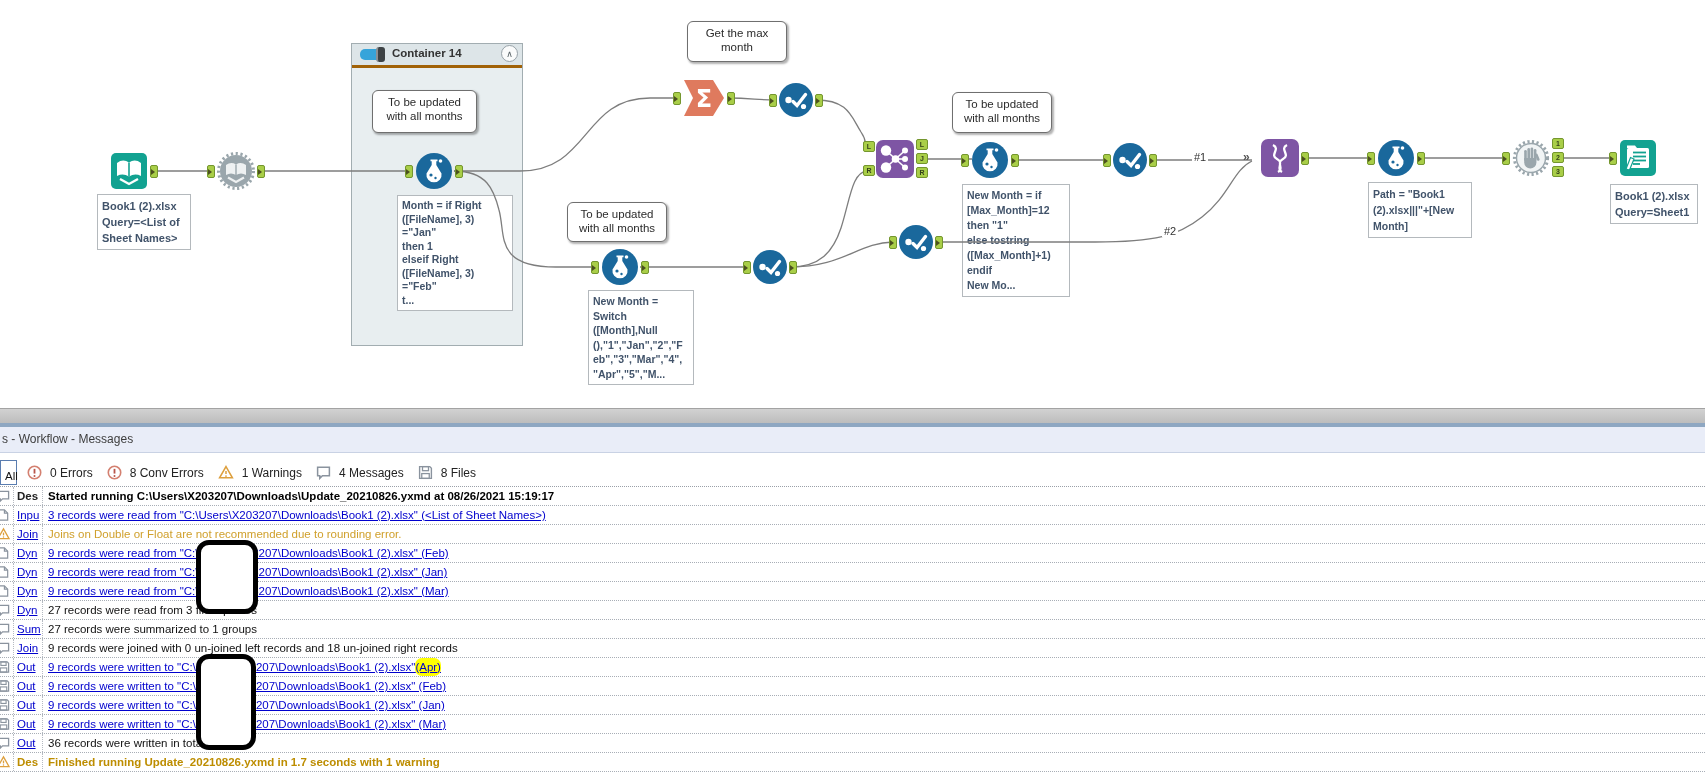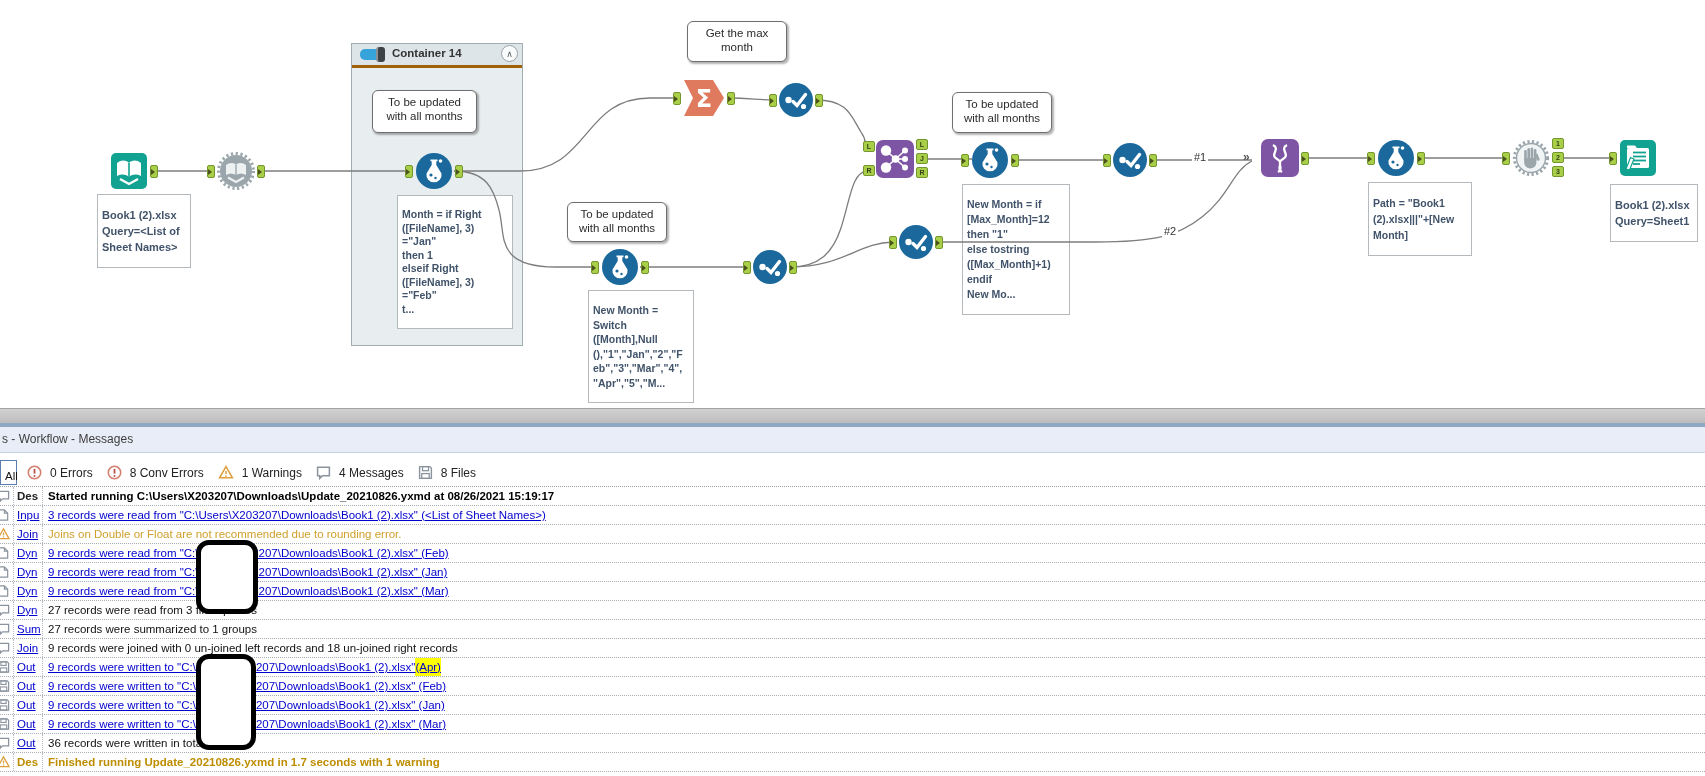--- a/index.html
+++ b/index.html
@@ -30,21 +30,21 @@
   .ctoggle::after{content:"";position:absolute;right:-1px;top:-2px;width:9px;height:15px;
           background:#3d4245;border-radius:3px;border-left:2px solid #8b9094;box-sizing:border-box;}
   .collapse-btn{position:absolute;right:4px;top:1px;width:17px;height:17px;border:1px solid #98a2a8;
           border-radius:50%;background:#fafbfb;color:#5a6468;font-size:9px;line-height:16px;
           text-align:center;box-sizing:border-box;padding:0;}
   .comment{position:absolute;z-index:2;background:#fff;border:1.5px solid #6f6f6f;border-radius:6px;
           box-shadow:1.5px 1.5px 2px rgba(0,0,0,.3);font-size:11.5px;color:#2b2b2b;text-align:center;
           white-space:pre-line;padding:4px 4px;line-height:14px;box-sizing:border-box;}
   .annotation{position:absolute;z-index:2;background:#fff;border:1px solid #b4b9bd;
           font-size:10.5px;font-weight:bold;color:#41536a;white-space:pre-line;line-height:13.5px;
-          padding:12px 4px;box-sizing:border-box;}
+          padding:3px 4px;box-sizing:border-box;}
   .wire-label{position:absolute;z-index:6;background:#fff;font-size:11px;color:#333;padding:0 2px;
           line-height:12px;}
   .union-mark{position:absolute;z-index:6;font-size:12px;font-weight:bold;color:#555;line-height:10px;
           letter-spacing:-2px;}
 
   
   .divider-bar{position:absolute;left:0;top:408px;width:1705px;height:15px;
           background:linear-gradient(#d2d2d2,#bdbdbd);border-top:1px solid #a3a3a3;box-sizing:border-box;}
   .blue-line{position:absolute;left:0;top:423px;width:1705px;height:4px;background:#8ea7c2;}
   .panel-title-bar{position:absolute;left:0;top:427px;width:1705px;height:26px;background:#e9edf8;
@@ -534,21 +534,21 @@
       <div class="row">
       <span class="ricon">
         <svg width="13" height="14">
             <use href="#i-save"></use>
           </svg>
       </span>
       <span class="rtoolcell">
         <a class="rtool t-link">Out</a>
       </span>
       <span class="rtext s-link">9 records were written to "C:\Users\X203207\Downloads\Book1 (2).xlsx" </span>
-      <span class="rhl s-link" style="display: inline;">(Apr)</span>
+      <span class="rhl s-link" style="display: inline; border-radius: 7px;">(Apr)</span>
     </div>
       <div class="row">
       <span class="ricon">
         <svg width="13" height="14">
             <use href="#i-save"></use>
           </svg>
       </span>
       <span class="rtoolcell">
         <a class="rtool t-link">Out</a>
       </span>

